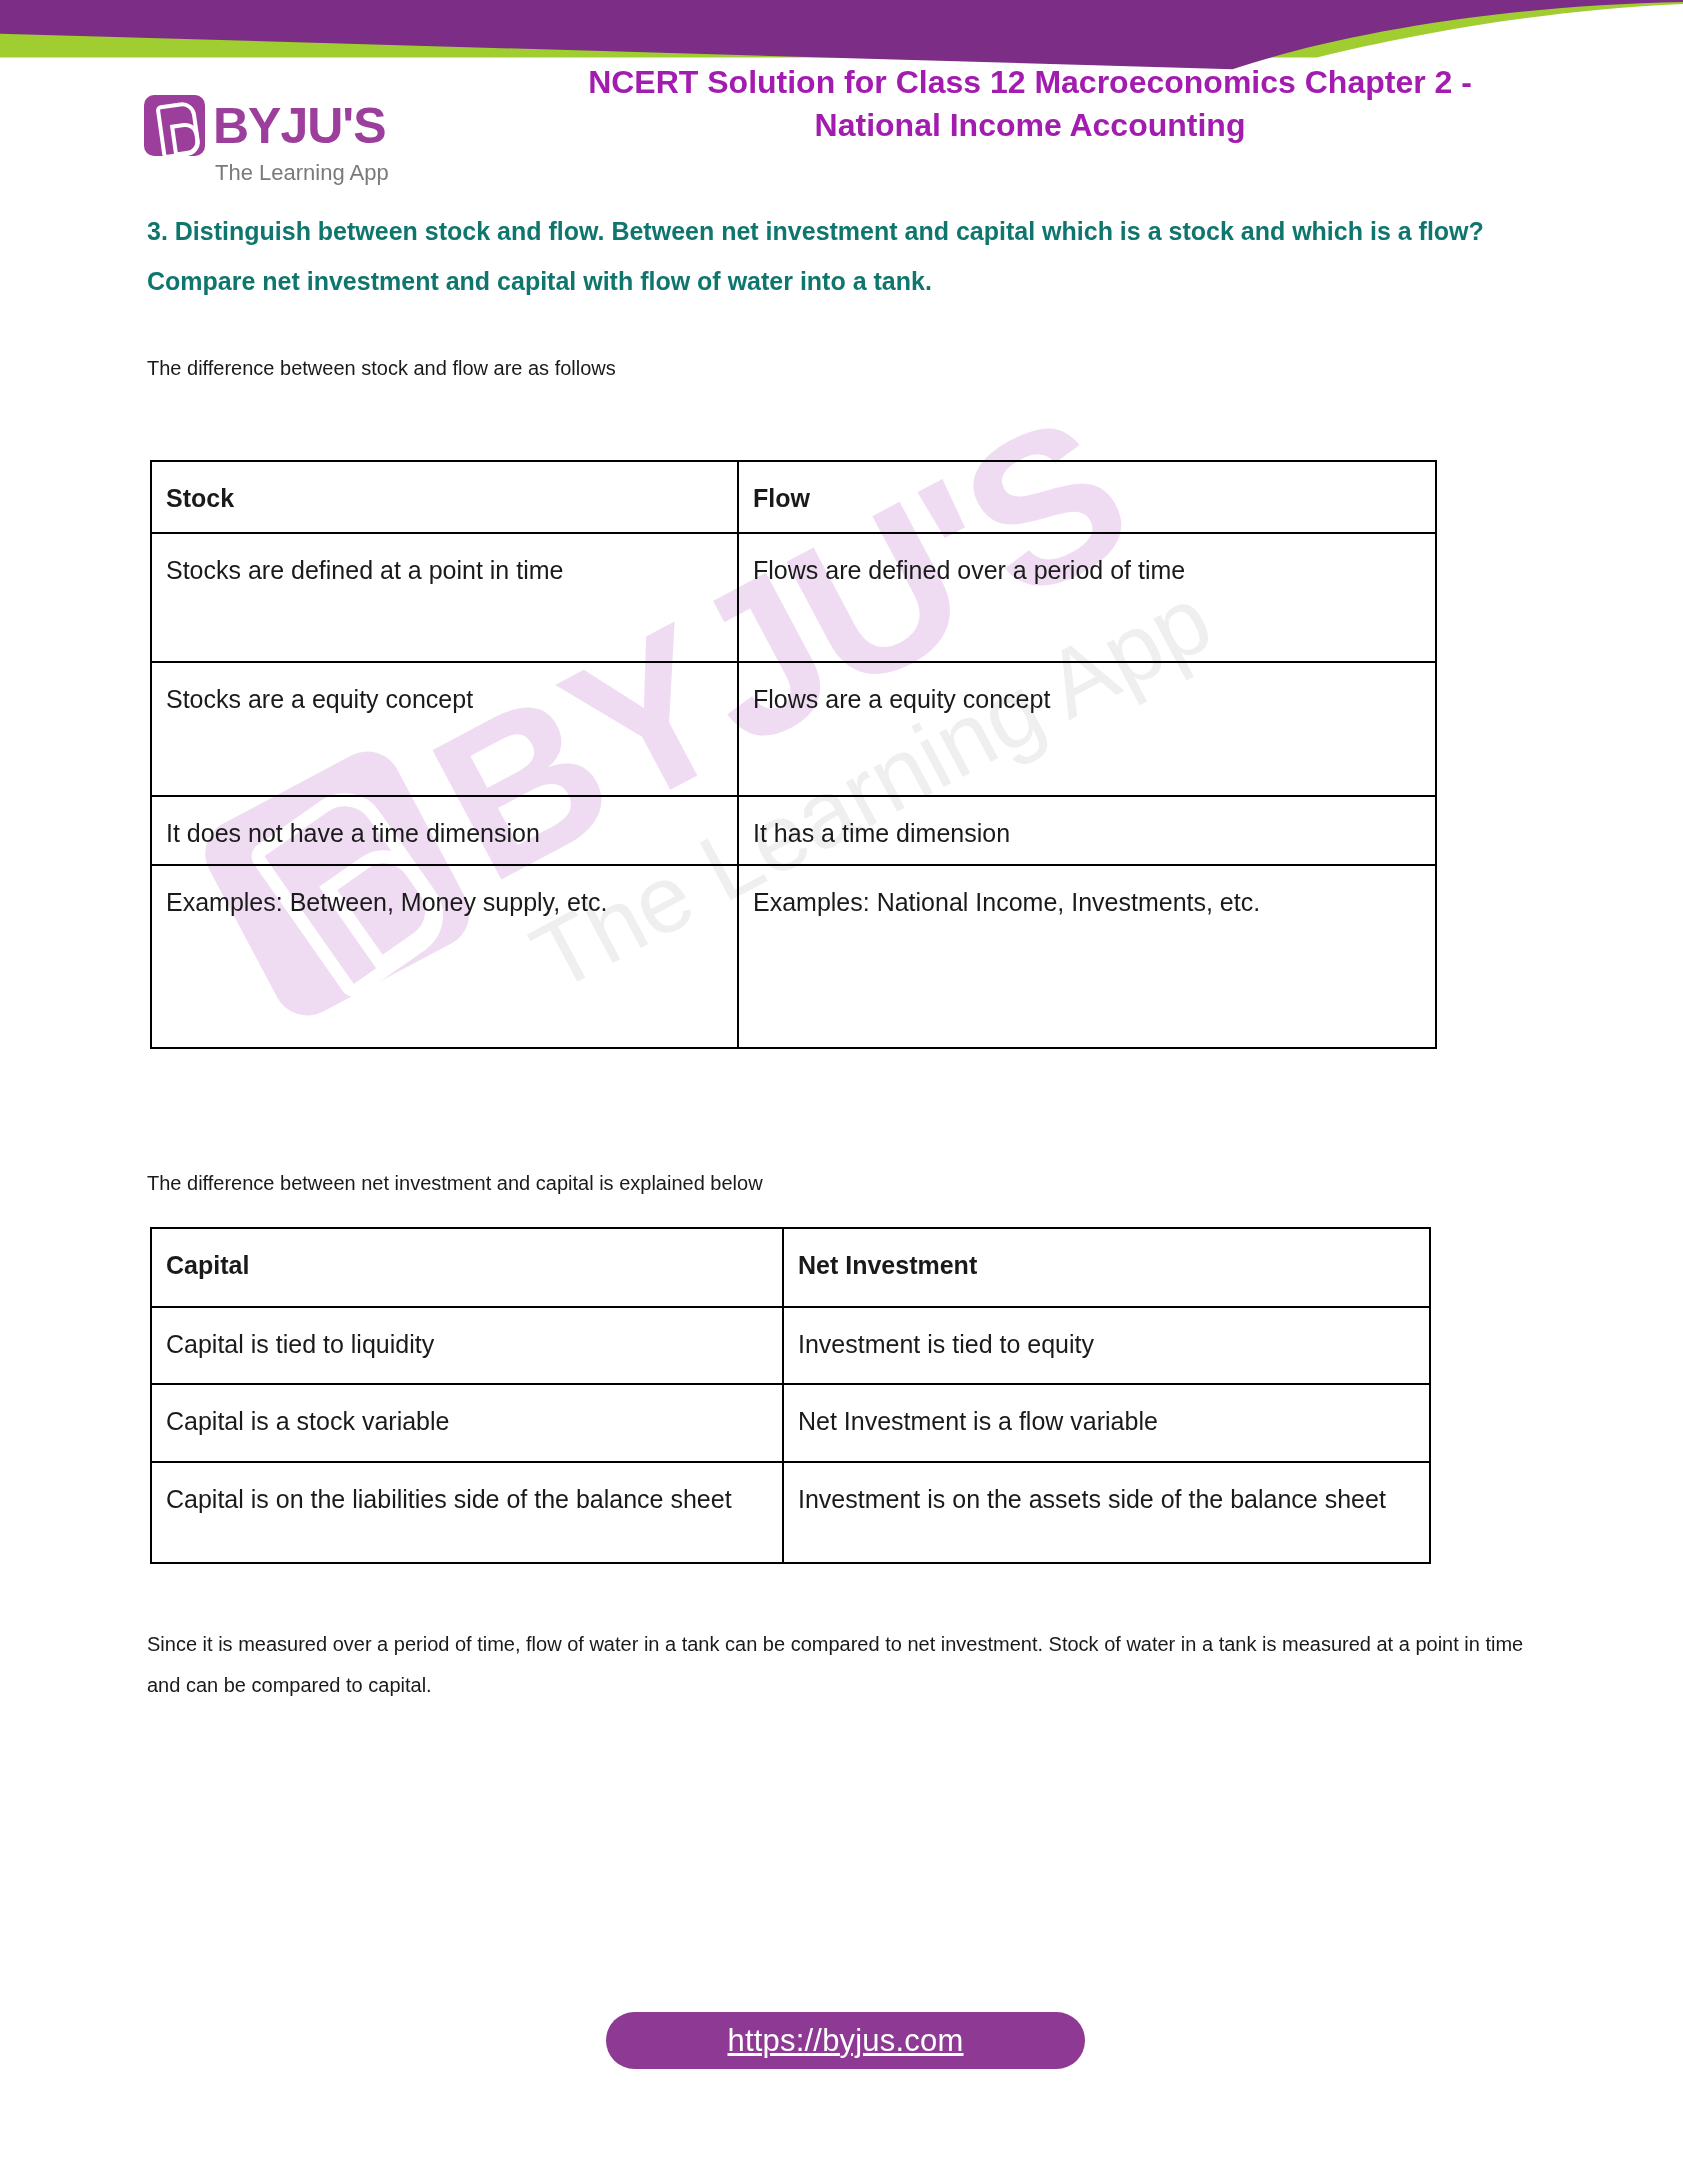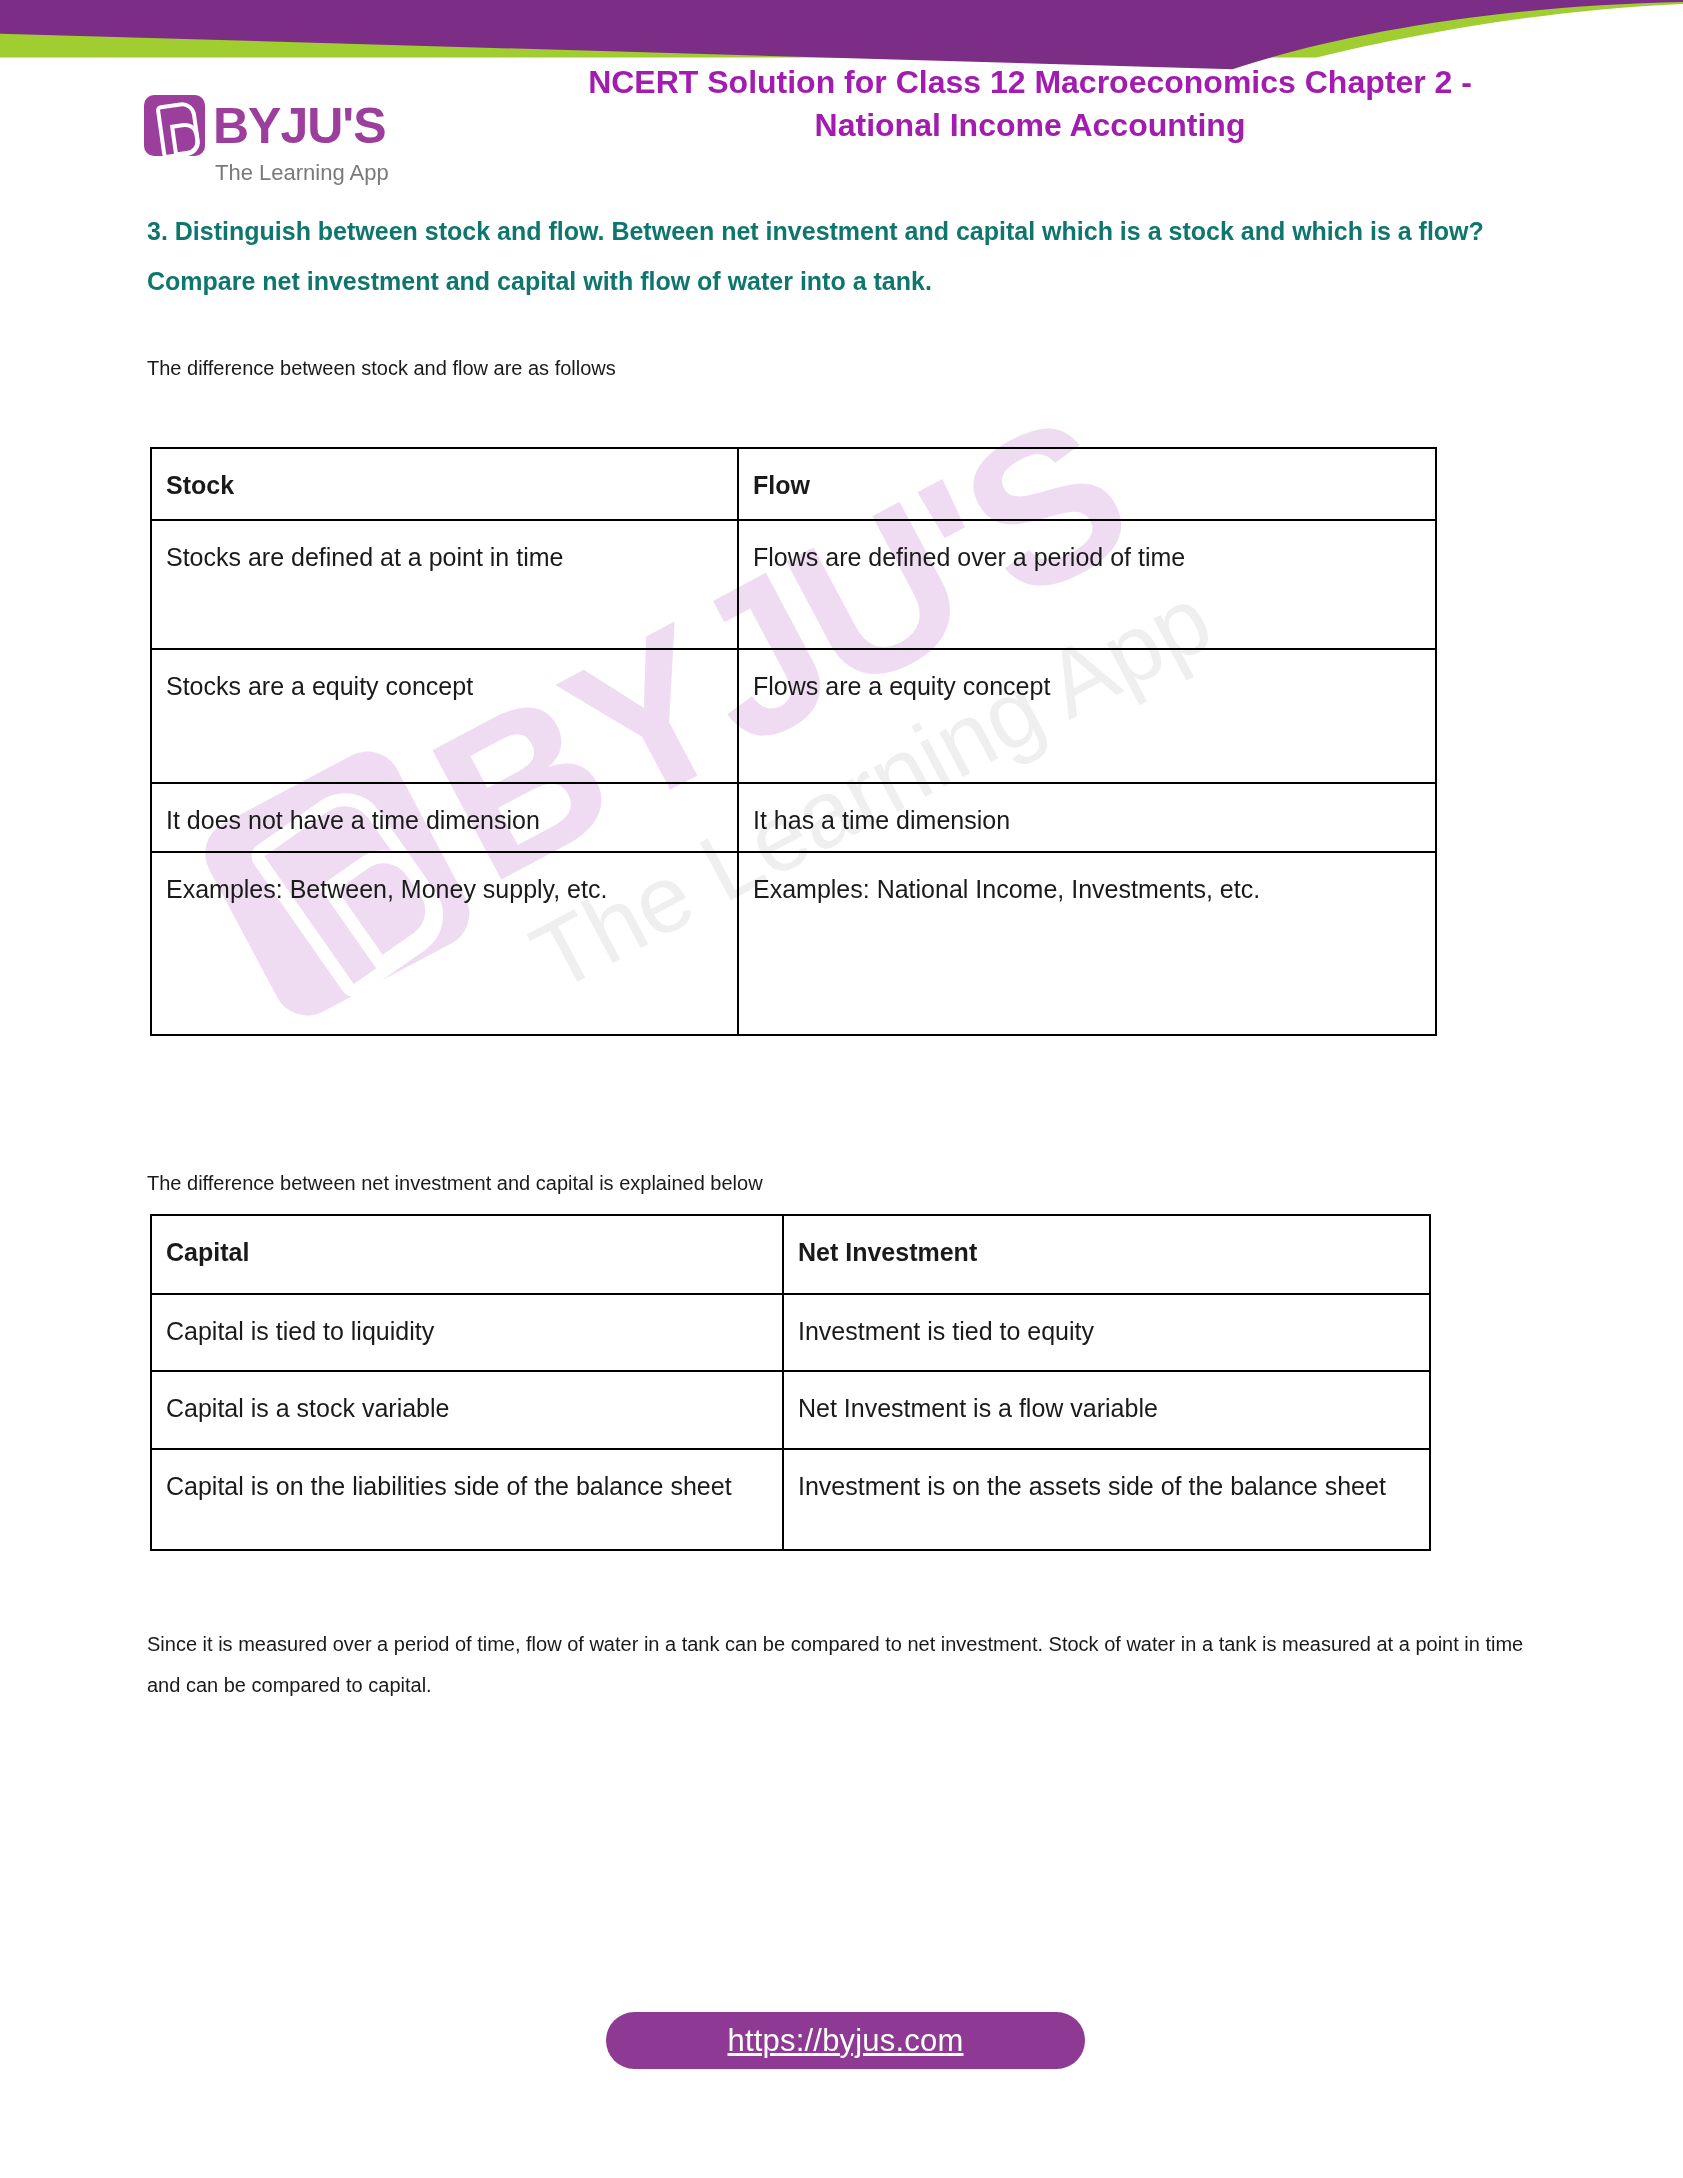--- a/index.html
+++ b/index.html
@@ -183,20 +183,21 @@
   .para-1 { left: 147px; top: 348px; width: 1386px; }
   .para-2 { left: 147px; top: 1163px; width: 1386px; }
   .para-3 { left: 147px; top: 1624px; width: 1386px; }
 
   
   table.doc-table {
     position: absolute;
     border-collapse: collapse;
     table-layout: fixed;
     background: transparent;
+    margin-top: 13px;
   }
   table.doc-table td {
     border: 2px solid #000000;
     vertical-align: top;
     padding: 16px 14px 10px 14px;
     font-size: 25px;
     line-height: 1.65;
     color: #1a1a1a;
     background: transparent;
   }

